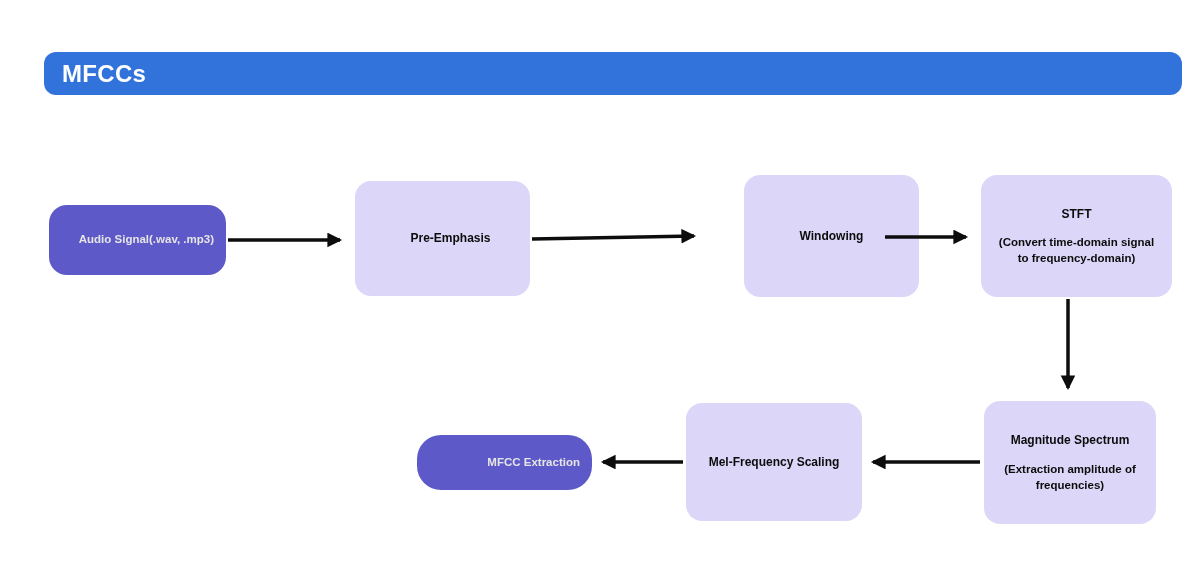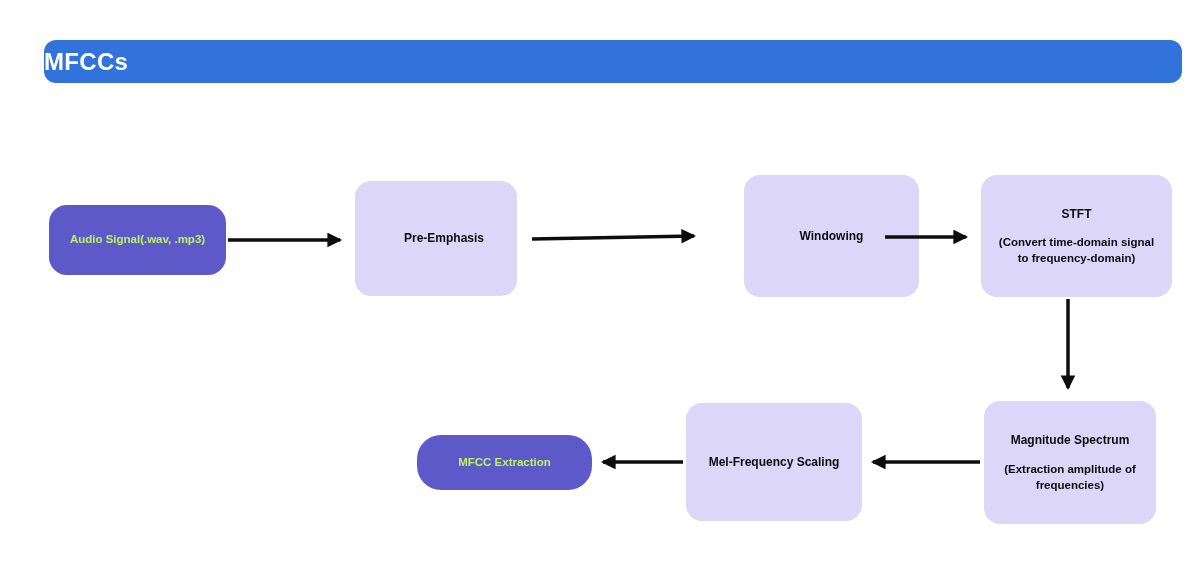--- a/index.html
+++ b/index.html
@@ -10,27 +10,28 @@
   }
   .canvas {
     position: relative;
     width: 1200px;
     height: 574px;
     background: #ffffff;
     overflow: hidden;
   }
   .banner {
     position: absolute;
-    left: 44px; top: 40px;
+    left: 44px; top: 52px;
     width: 1138px; height: 43px;
     background: #3273db;
     border-radius: 12px;
     display: flex;
     align-items: center;
     box-sizing: border-box;
+    padding-left: 18px;
   }
   .banner-title {
     color: #ffffff;
     font-size: 24px;
     font-weight: 700;
     letter-spacing: 0.3px;
   }
   .node {
     position: absolute;
     box-sizing: border-box;
@@ -48,28 +49,29 @@
     line-height: 1.35;
   }
   .node .subtitle {
     font-weight: 700;
     font-size: 11.5px;
     line-height: 1.4;
     margin-top: 12px;
   }
   .node-purple {
     background: #5d59c9;
-    color: #bef264;
+    color: #e5e5e5;
+    align-items: flex-end;
   }
   .node-lavender {
     background: #dcd7f8;
     color: #0c0c0c;
   }
   #node-audio-signal      { left: 49px;  top: 205px; width: 177px; height: 70px;  border-radius: 18px; }
-  #node-pre-emphasis      { left: 355px; top: 181px; width: 162px; height: 115px; padding-left: 28px; }
+  #node-pre-emphasis      { left: 355px; top: 181px; width: 175px; height: 115px; padding-left: 28px; }
   #node-windowing         { left: 744px; top: 175px; width: 175px; height: 122px; }
   #node-stft              { left: 981px; top: 175px; width: 191px; height: 122px; }
   #node-magnitude         { left: 984px; top: 401px; width: 172px; height: 123px; text-align: center; }
   #node-mel-scaling       { left: 686px; top: 403px; width: 176px; height: 118px; }
   #node-mfcc-extraction   { left: 417px; top: 435px; width: 175px; height: 55px;  border-radius: 24px; }
   #node-mfcc-extraction .title { font-size: 11.5px; }
   #node-audio-signal .title { font-size: 11.5px; }
   .arrows {
     position: absolute;
     left: 0; top: 0;

